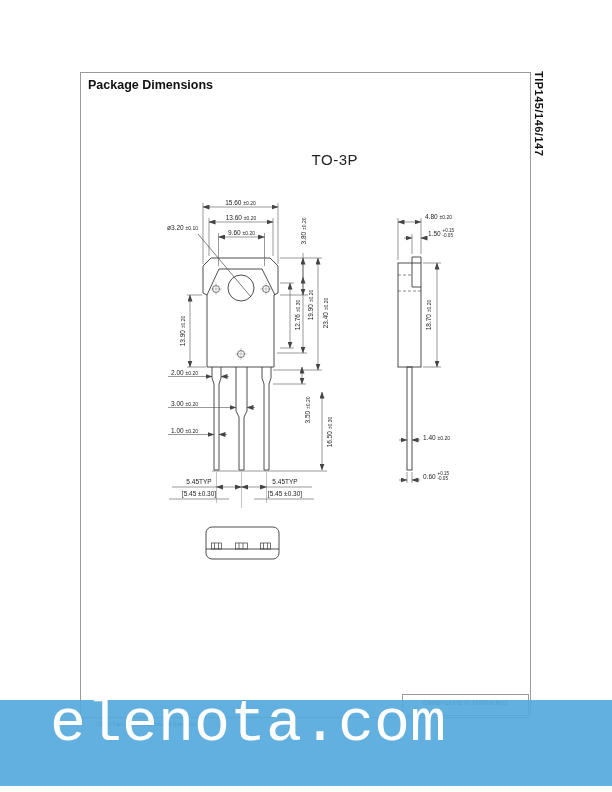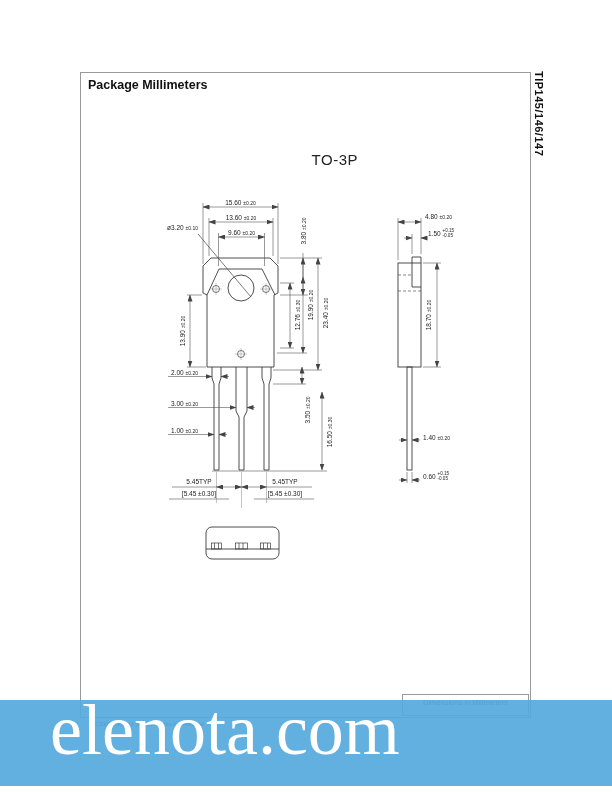--- a/index.html
+++ b/index.html
@@ -51,30 +51,30 @@
   }
   .fine-print{
     position:absolute;left:95px;top:721px;
     font-size:5.5px;color:#222;
   }
   .banner{
     position:absolute;left:0;top:700px;width:612px;height:86px;
   }
   .banner-text{
     position:absolute;left:50px;top:694px;width:562px;
-    font-size:72px;color:#ffffff;letter-spacing:0px;line-height:1;
-    font-family:Liberation Serif, serif;
+    font-size:60px;color:#ffffff;letter-spacing:0px;line-height:1;
+    font-family:Liberation Mono, monospace;
   }
 </style>
 </head>
 <body>
 
 <div class="page-frame"></div>
 
-<div class="doc-title">Package Millimeters</div>
+<div class="doc-title">Package Dimensions</div>
 <div class="side-label">TIP145/146/147</div>
 <div class="pkg-title">TO-3P</div>
 
 <div class="drawing">
 
   <svg class="draw" width="612" height="792" viewBox="0 0 612 792">
     <defs>
       <marker id="mA" markerWidth="7" markerHeight="5" refX="6.5" refY="2.5" orient="auto" markerUnits="userSpaceOnUse">
         <path d="M0,0 L7,2.5 L0,5 Z" fill="#444"></path>
       </marker>

